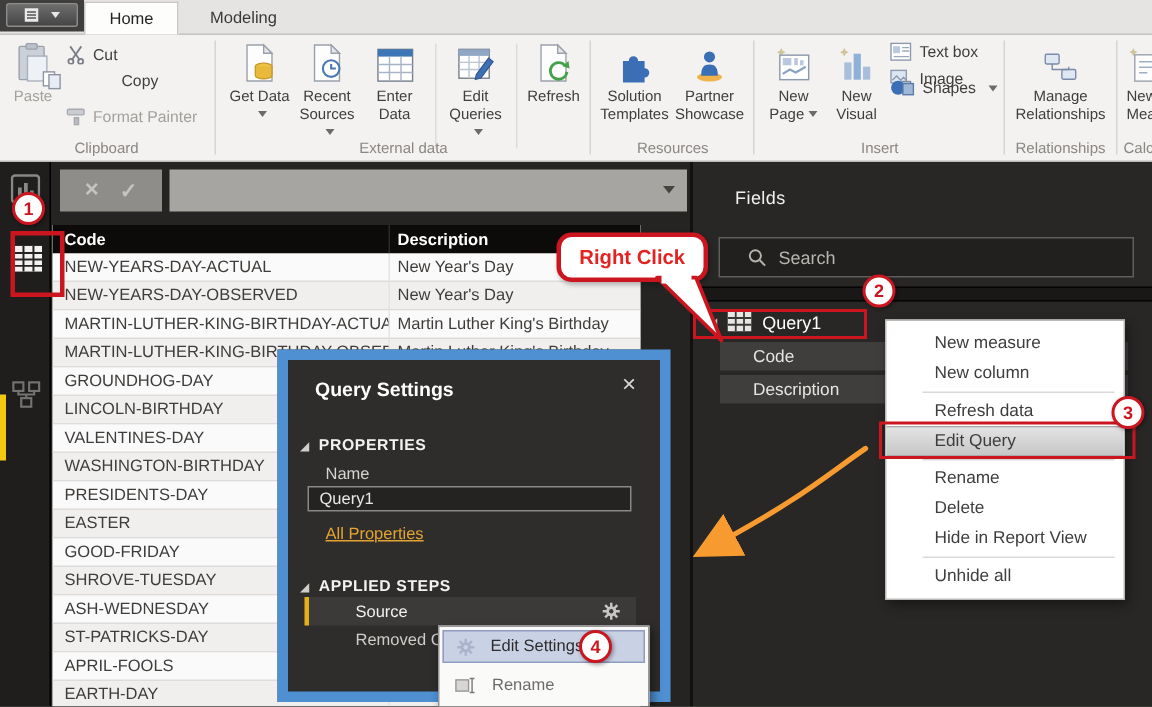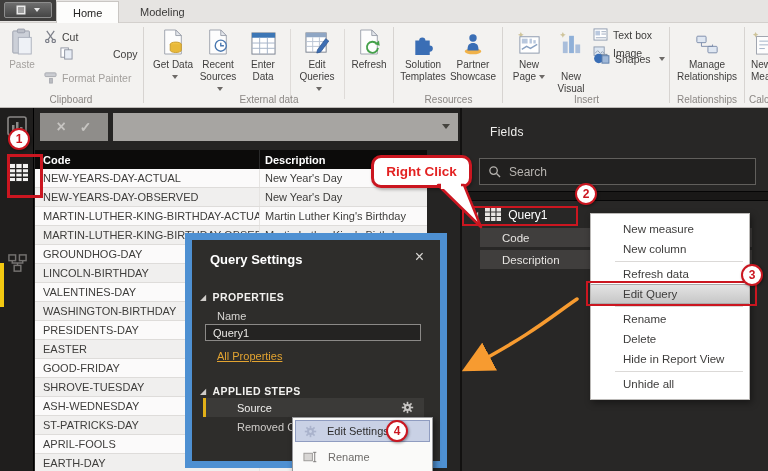--- a/index.html
+++ b/index.html
@@ -45,21 +45,21 @@
   .thead{display:flex;height:19px;background:#0c0b0a;color:#fff;font-size:11px;font-weight:bold;align-items:center;}
   .tc1{width:225px;padding-left:8px;border-right:1px solid #e6e4e2;height:100%;display:flex;align-items:center;overflow:hidden;white-space:nowrap;}
   .thead .tc1{border-right:1px solid #2a2a2a;}
   .tc2{flex:1;padding-left:5px;height:100%;display:flex;align-items:center;overflow:hidden;white-space:nowrap;}
   .trow{display:flex;height:19px;font-size:11px;color:#3e3d3b;border-bottom:1px solid #dedcda;background:#fbfafa;}
   .trow:nth-child(even){background:#f0efee;}
 
   
   .fields-panel{position:absolute;left:460px;top:108px;width:308px;height:363px;background:#282726;border-left:2px solid #121110;z-index:6;}
   .fp-title{position:absolute;left:28px;top:17px;font-size:12px;color:#f1f0ee;letter-spacing:.3px;}
-  .fp-search{position:absolute;left:17px;top:50px;width:277px;height:27px;background:#21201f;border:1px solid #615f5c;display:flex;align-items:center;padding:0 8px;gap:8px;}
+  .fp-search{position:absolute;left:17px;top:50px;width:277px;height:27px;background:#21201f;border:1px solid #615f5c;display:flex;align-items:center;padding:0 18px;gap:8px;}
   .fp-search-text{font-size:12px;color:#b7b4b0;}
   .fp-strip{position:absolute;left:0;top:83px;width:308px;height:10px;background:#191817;border-top:1px solid #060606;border-bottom:1px solid #060606;}
   .fp-query{position:absolute;left:0;top:96px;width:308px;height:21px;display:flex;align-items:center;gap:7px;padding-left:10px;}
   .fp-expander{font-size:8px;color:#c7c4c1;}
   .fp-query-name{font-size:12px;color:#ffffff;}
   .fp-field{position:absolute;left:18px;width:272px;height:19px;background:#403e3d;display:flex;align-items:center;padding-left:22px;font-size:11.5px;color:#e6e4e1;}
 
   
   .ctx-menu{position:absolute;left:590px;top:213px;width:160px;background:#ffffff;border:1px solid #bbb9b7;
     box-shadow:2px 3px 7px rgba(0,0,0,.4);padding:5px 0;z-index:30;}
@@ -136,21 +136,21 @@
         <svg width="13" height="13" viewBox="0 0 14 14">
             <g stroke="#7b7e88" stroke-width="1.3" fill="none">
               <line x1="3" y1="1" x2="10" y2="11"></line>
               <line x1="11" y1="1" x2="4" y2="11"></line>
               <circle cx="3.5" cy="11.8" r="1.8"></circle>
               <circle cx="10.5" cy="11.8" r="1.8"></circle>
             </g>
           </svg>
         <span>Cut</span>
       </div>
-      <div class="rsmall" style="left:60px;top:23px;gap:40px;">
+      <div class="rsmall" style="left:28px;top:23px;gap:40px;">
         <svg width="13" height="13" viewBox="0 0 14 14">
             <rect x="1" y="1" width="8" height="10" fill="#fff" stroke="#8d93a0"></rect>
             <rect x="5" y="3" width="8" height="10" fill="#e8edf5" stroke="#8d93a0"></rect>
           </svg>
         <span>Copy</span>
       </div>
       <div class="rsmall disabled" style="left:44px;top:47px;">
         <svg width="13" height="13" viewBox="0 0 14 14">
             <rect x="1" y="2" width="12" height="4" rx="1" fill="#caccd1" stroke="#a8aab0"></rect>
             <rect x="6" y="8" width="3" height="5" fill="#bbbdc2" stroke="#a8aab0"></rect>
@@ -252,21 +252,21 @@
               <path d="M4 1l1 2 2 1-2 1-1 2-1-2-2-1 2-1z" fill="#cfc49a"></path>
               <rect x="3" y="6" width="20" height="17" fill="#fff" stroke="#8d9aae"></rect>
               <rect x="5" y="8" width="6" height="5" fill="#b9c8de"></rect>
               <rect x="13" y="8" width="2.5" height="5" fill="#b9c8de"></rect>
               <rect x="17" y="9.5" width="2.5" height="3.5" fill="#b9c8de"></rect>
               <path d="M5 19l5-3 4 2 7-4" stroke="#8aa2c2" fill="none" stroke-width="1.5"></path>
             </svg>
         </span>
         <div class="rlabel"><span>New Page</span><span class="caret"></span></div>
       </div>
-      <div class="rbig" style="left:46px;width:40px;gap:12px;">
+      <div class="rbig" style="left:46px;width:40px;">
         <span class="ric">
           <svg width="25" height="25" viewBox="0 0 26 26">
               <path d="M4 1l1 2 2 1-2 1-1 2-1-2-2-1 2-1z" fill="#cfc49a"></path>
               <rect x="4" y="11" width="5" height="12" fill="#a9bedb"></rect>
               <rect x="10.5" y="5" width="5" height="18" fill="#8fb0d8"></rect>
               <rect x="17" y="14" width="5" height="9" fill="#a9bedb"></rect>
             </svg>
         </span>
         <div class="rlabel"><span>New Visual</span></div>
       </div>

